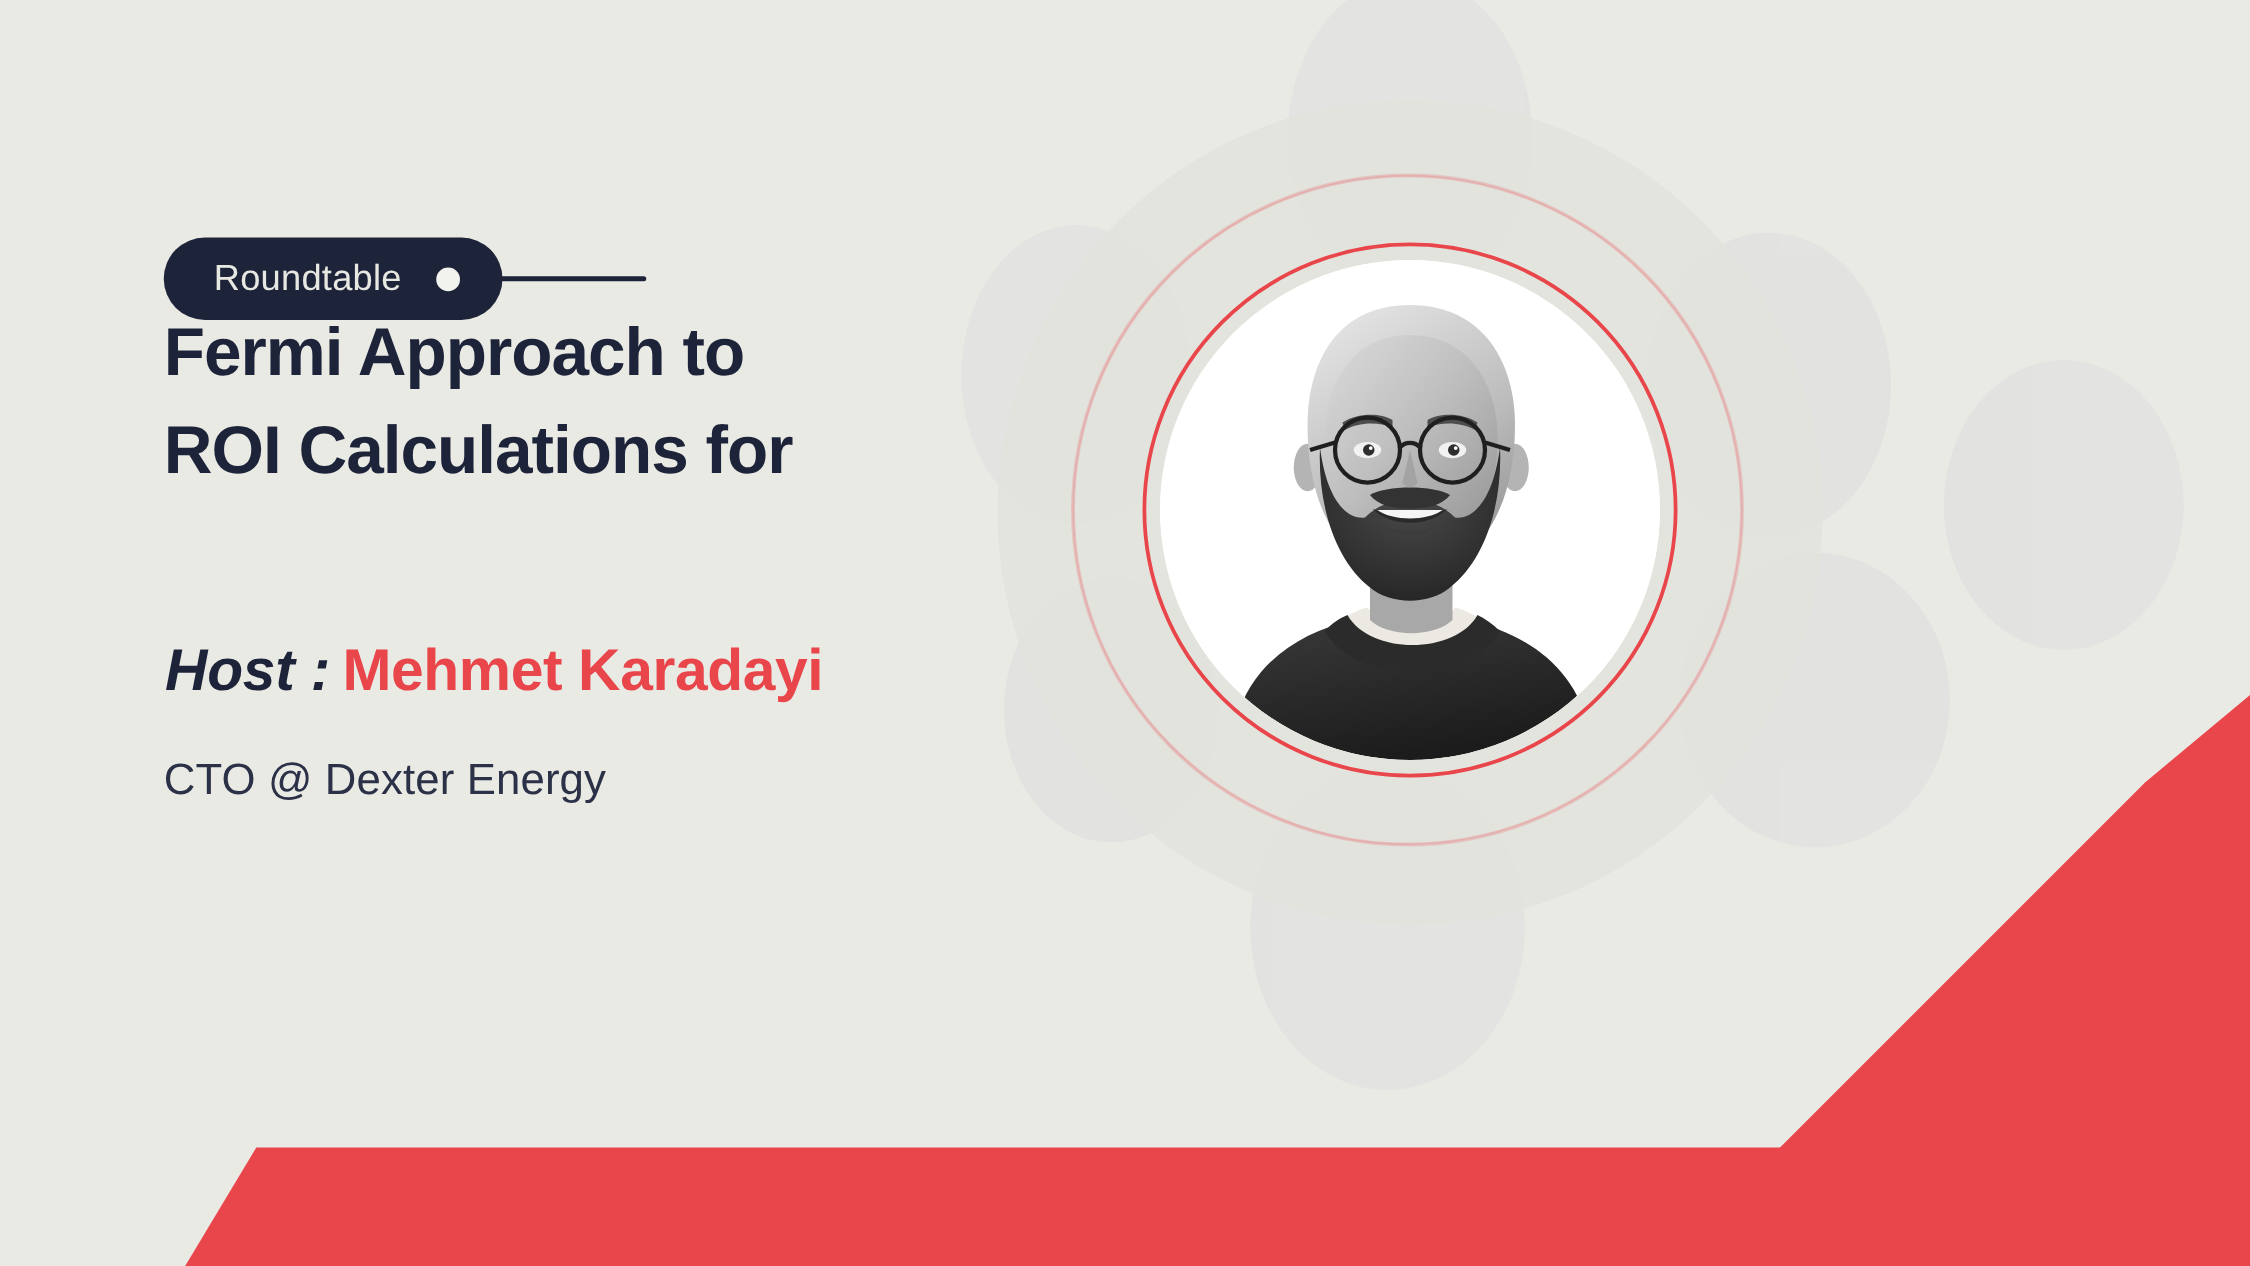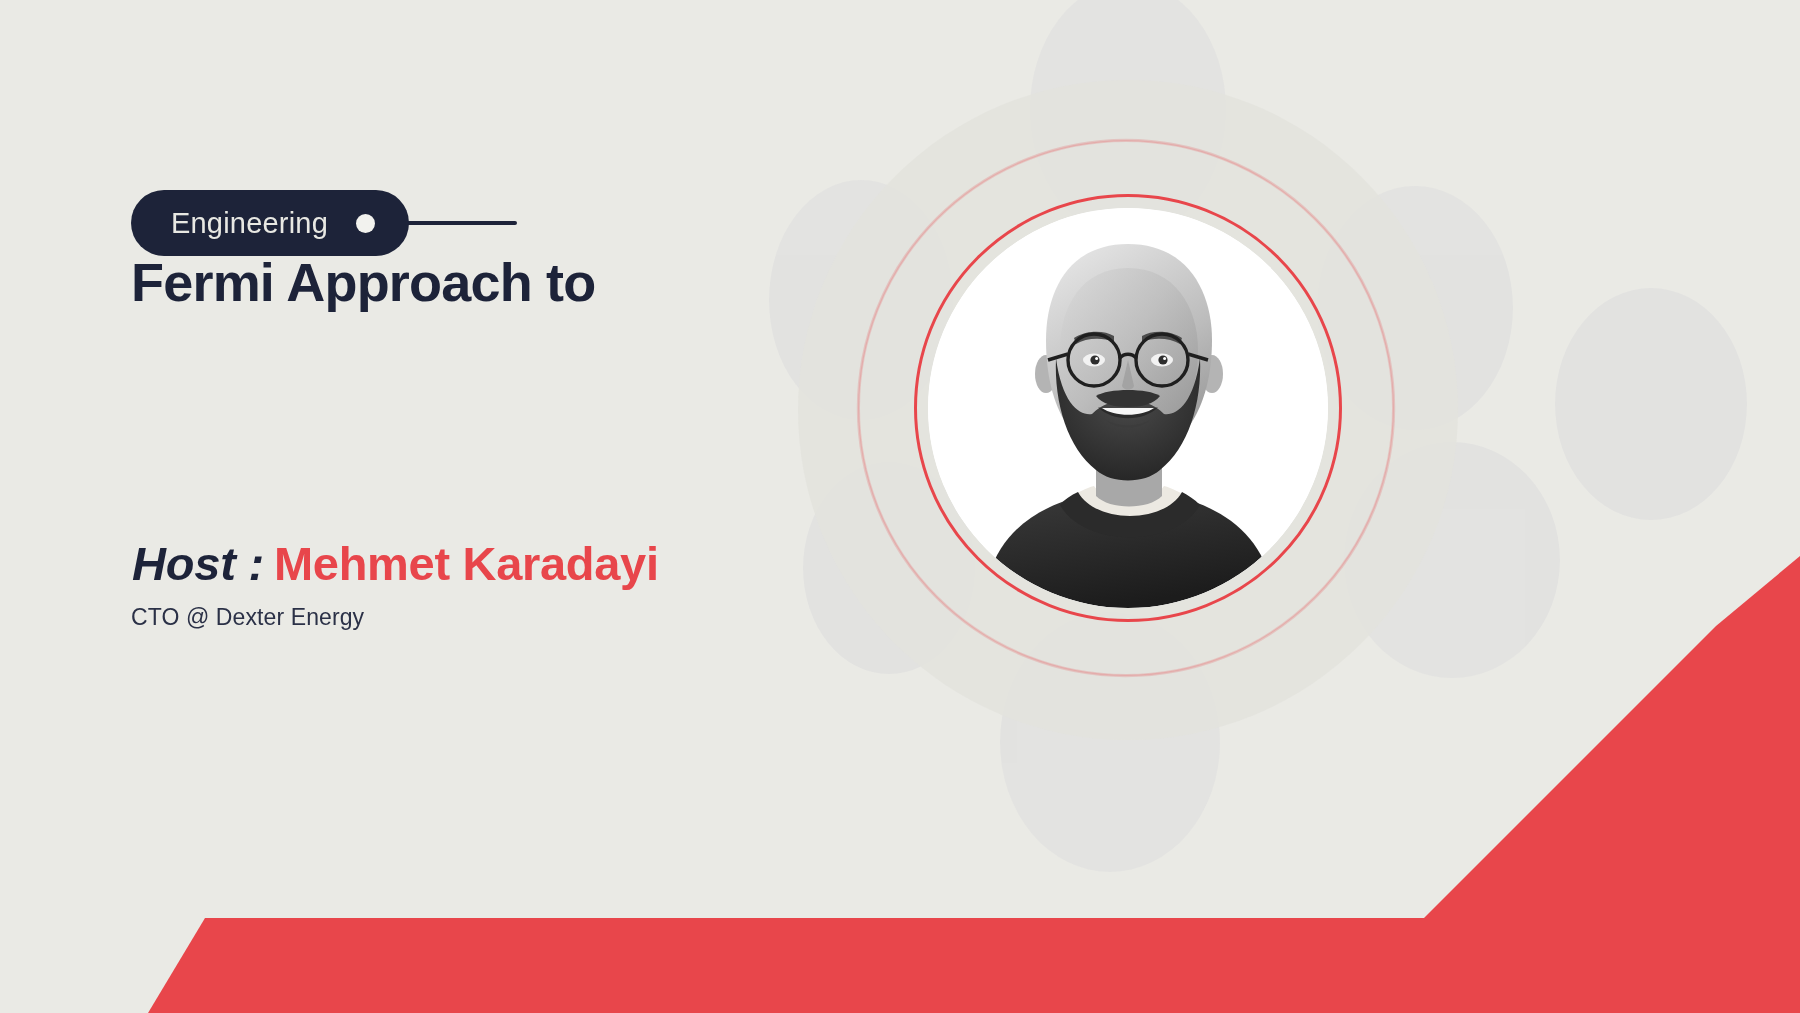--- a/index.html
+++ b/index.html
@@ -81,21 +81,21 @@
     font-size: 54px;
     font-weight: 700;
     line-height: 78px;
     letter-spacing: -0.8px;
   }
   .headline .hl-line { display: block; white-space: nowrap; }
 
   .host-line {
     position: absolute;
     left: 1px;
-    top: 537px;
+    top: 509px;
     white-space: nowrap;
     line-height: 1.15;
   }
   .host-label {
     color: #1d2339;
     font-size: 47px;
     font-weight: 700;
     font-style: italic;
     letter-spacing: -0.2px;
   }
@@ -105,21 +105,21 @@
     font-weight: 700;
     letter-spacing: -0.3px;
     margin-left: 10px;
   }
 
   .host-role {
     position: absolute;
     left: 131px;
     top: 604px;
     color: #2b3147;
-    font-size: 23px;
+    font-size: 35px;
     font-weight: 400;
     letter-spacing: 0.1px;
     white-space: nowrap;
     z-index: 5;
   }
 
   
   #portrait-group {
     position: absolute;
     left: 858px;
@@ -311,26 +311,27 @@
   <svg id="red-geometry" viewBox="0 0 1800 1013" xmlns="http://www.w3.org/2000/svg">
     <polygon points="1800,556 1800,1013 1424,1013 1424,918 1716,626" fill="#e8464b"></polygon>
     <polygon points="205,918 1800,918 1800,1013 148,1013" fill="#e8464b"></polygon>
   </svg>
 
   <div class="text-col">
 
     <div class="badge-tail"></div>
 
     <div class="badge">
-      <span class="badge-label">Engineering</span>
+      <span class="badge-label">Roundtable</span>
       <span class="badge-dot"></span>
     </div>
 
     <div class="headline">
       <span class="hl-line">Fermi Approach to</span>
+      <span class="hl-line">ROI Calculations for</span>
     </div>
 
     <div class="host-line">
       <span class="host-label">Host :</span><span class="host-name">Mehmet Karadayi</span>
     </div>
   </div>
 
   <div class="host-role">CTO @ Dexter Energy</div>
 
 </div>

